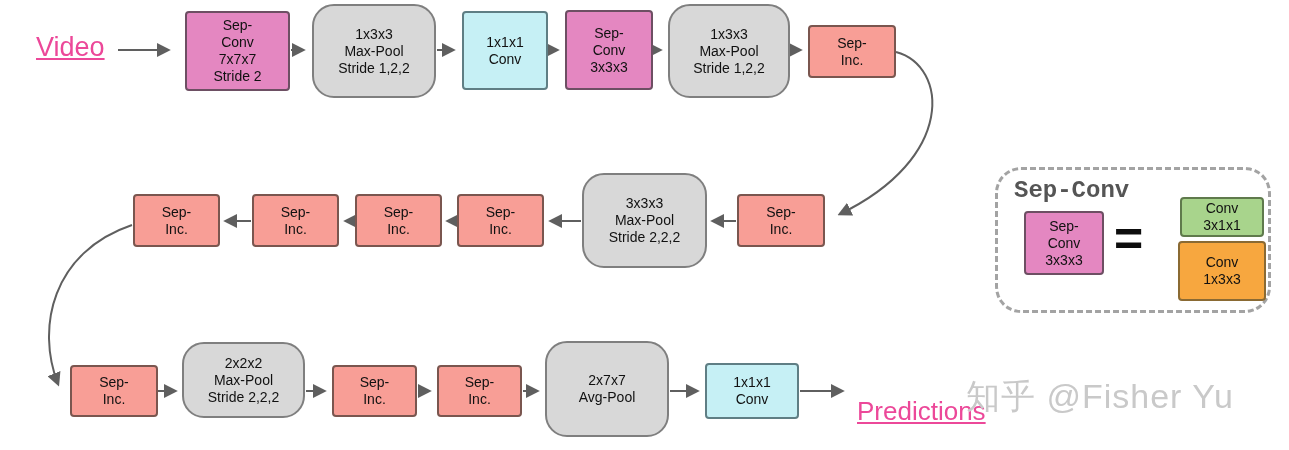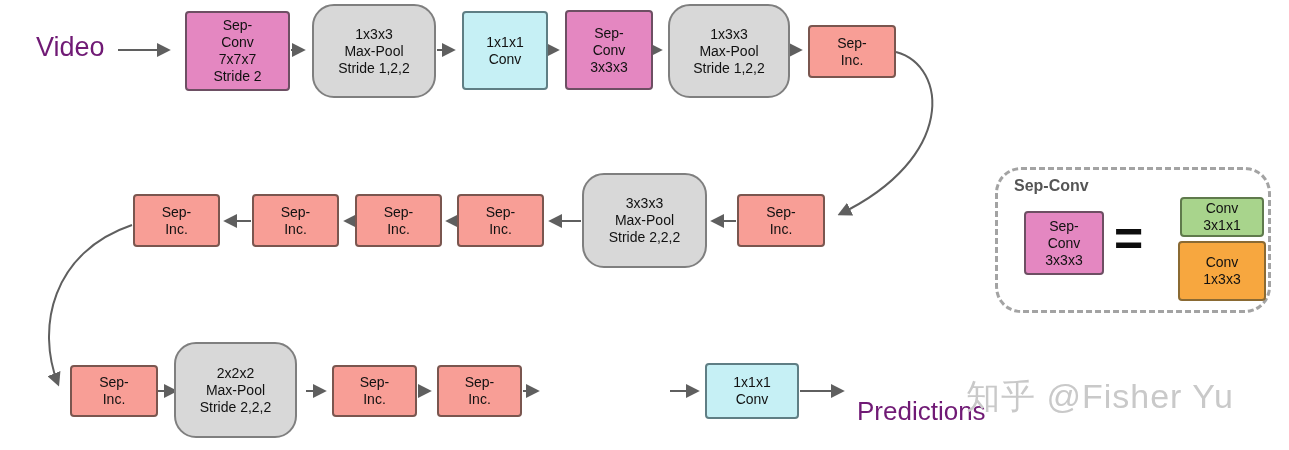--- a/index.html
+++ b/index.html
@@ -26,33 +26,34 @@
     border-radius:4px;
   }
   .sepconv{background:#e487c1;border-color:#6d4f63;}
   .pool{background:#d8d8d8;border-color:#7f7f7f;border-radius:22px;}
   .conv{background:#c6f0f5;border-color:#5f7e84;border-radius:4px;}
   .sepinc{background:#f89e96;border-color:#7a564f;}
   .green{background:#a8d48c;border-color:#5f7a4c;}
   .orange{background:#f7a73f;border-color:#8a6a33;}
   .io-label{
     position:absolute;
-    font-size:27px;color:#701a75;
+    font-size:27px;color:#ec4899;
     white-space:nowrap;
+    text-decoration:underline;
   }
   .legend{
     position:absolute;
     left:995px;top:167px;width:276px;height:146px;
     box-sizing:border-box;
     border:3px dashed #a3a3a3;
     border-radius:26px;
   }
   .legend-title{
     position:absolute;left:16px;top:7px;
-    font-size:16px;font-weight:bold;color:#555555;
+    font-size:24px;font-weight:bold;color:#555555;font-family:Liberation Mono, monospace;
   }
   .legend .node{position:absolute;}
   .equals{
     position:absolute;left:116px;top:40px;
     font-size:50px;font-weight:900;color:#0d0d0d;
   }
   .watermark{
     position:absolute;left:966px;top:374px;
     font-size:34px;color:#c9c9c9;
     letter-spacing:1px;white-space:nowrap;
@@ -128,27 +129,29 @@
   <div class="node sepinc" style="left:457px;top:194px;width:87px;height:53px;">Sep-
 Inc.</div>
   <div class="node pool" style="left:582px;top:173px;width:125px;height:95px;">3x3x3
 Max-Pool
 Stride 2,2,2</div>
   <div class="node sepinc" style="left:737px;top:194px;width:88px;height:53px;">Sep-
 Inc.</div>
 
   <div class="node sepinc" style="left:70px;top:365px;width:88px;height:52px;">Sep-
 Inc.</div>
-  <div class="node pool" style="left:174px;top:342px;width:123px;height:96px;">2x2x2
+  <div class="node pool" style="left:182px;top:342px;width:123px;height:76px;">2x2x2
 Max-Pool
 Stride 2,2,2</div>
   <div class="node sepinc" style="left:332px;top:365px;width:85px;height:52px;">Sep-
 Inc.</div>
   <div class="node sepinc" style="left:437px;top:365px;width:85px;height:52px;">Sep-
 Inc.</div>
+  <div class="node pool" style="left:545px;top:341px;width:124px;height:96px;">2x7x7
+Avg-Pool</div>
   <div class="node conv" style="left:705px;top:363px;width:94px;height:56px;">1x1x1
 Conv</div>
 
   <div class="legend">
     <div class="legend-title">Sep-Conv</div>
     <div class="node sepconv" style="left:26px;top:41px;width:80px;height:64px;">Sep-
 Conv
 3x3x3</div>
     <div class="equals">=</div>
     <div class="node green" style="left:182px;top:27px;width:84px;height:40px;">Conv

